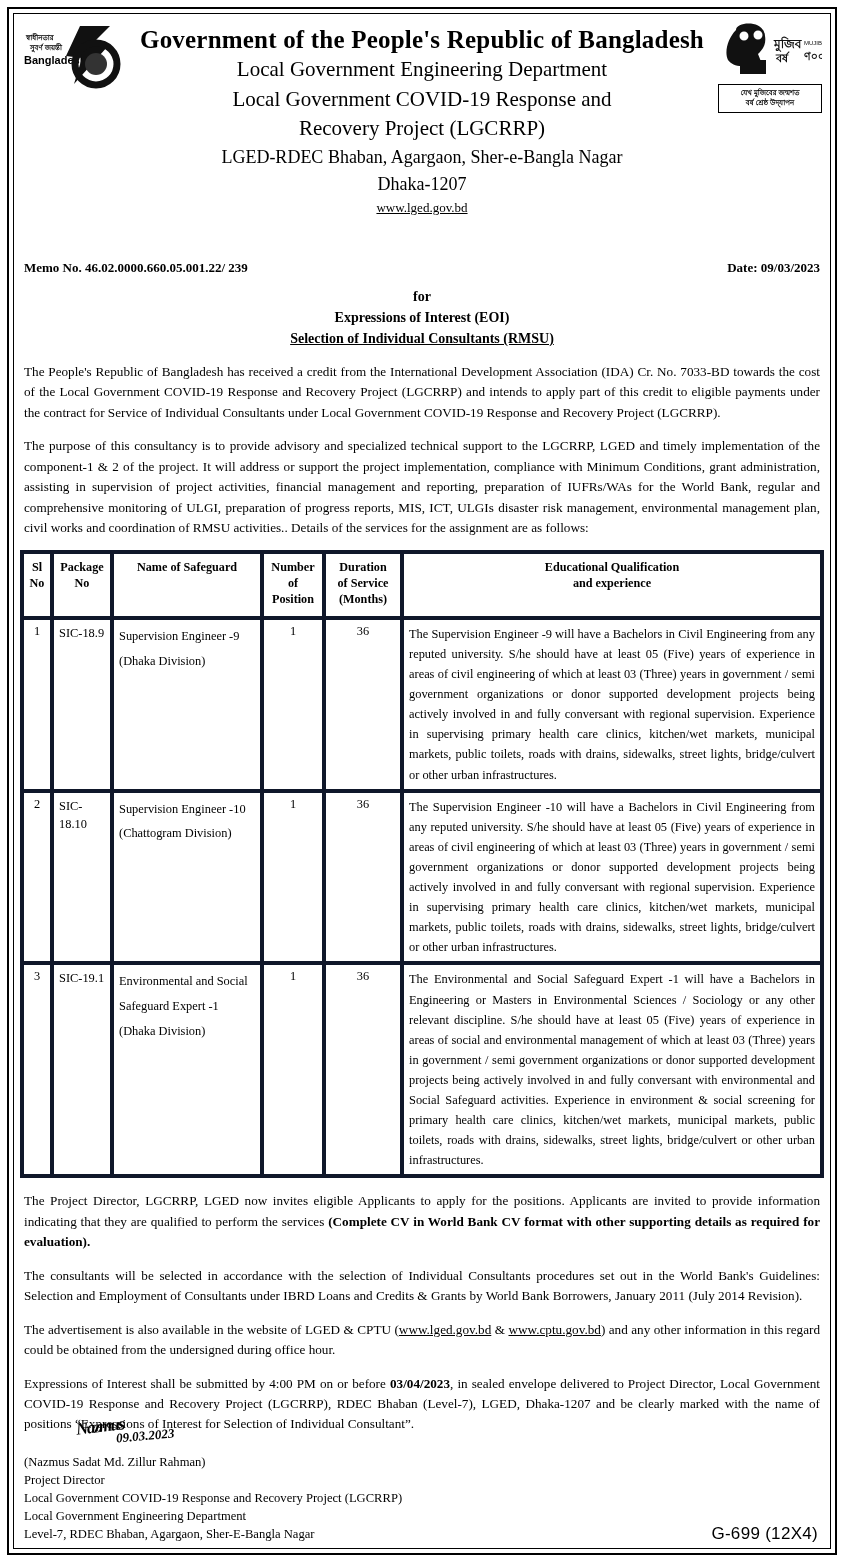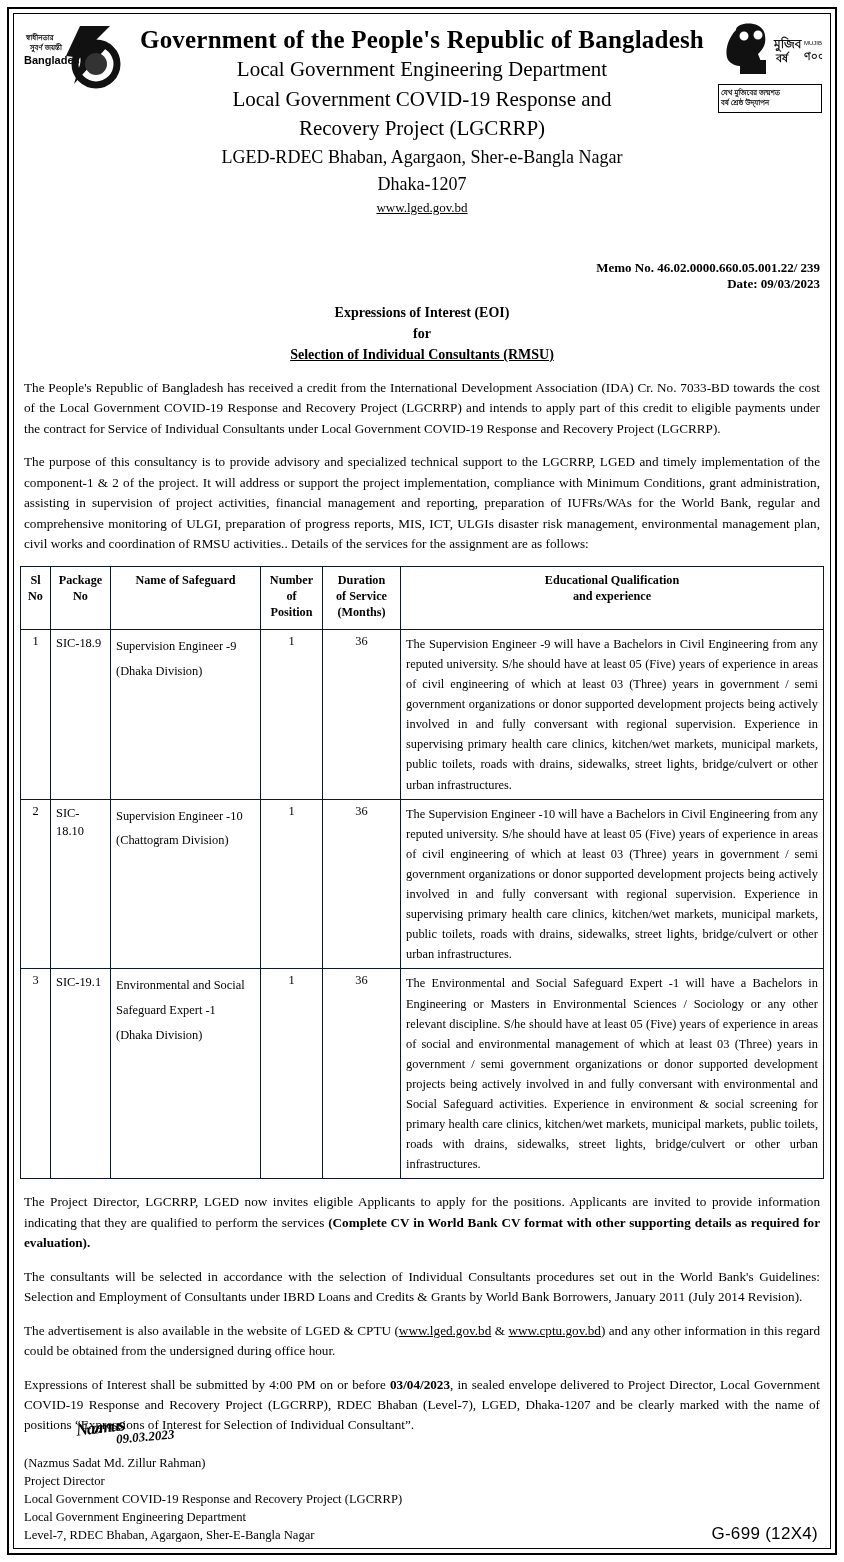--- a/index.html
+++ b/index.html
@@ -48,20 +48,21 @@
     top: 6px;
     width: 106px;
     height: 70px;
   }
   .logo-right {
     position: absolute;
     right: 2px;
     top: 2px;
     width: 104px;
     height: 98px;
+    text-align: center;
   }
   .mujib-portrait {
     width: 100%;
     height: 62px;
     position: relative;
   }
   .mujib-slogan {
     border: 1.5px solid #000;
     margin-top: 2px;
     padding: 3px 2px 4px;
@@ -103,21 +104,20 @@
 
   
   .memo-row {
     display: flex;
     justify-content: space-between;
     align-items: flex-end;
     font-size: 13px;
     font-weight: bold;
     margin-top: 10px;
     padding: 0 4px;
-    flex-direction: column;
   }
 
   
   .eoi-block {
     text-align: center;
     margin-top: 10px;
     font-weight: bold;
     font-size: 14px;
     line-height: 1.5;
   }
@@ -134,21 +134,21 @@
   .u { text-decoration: underline; }
 
   
   table.jobs {
     width: 100%;
     border-collapse: collapse;
     margin-top: 11px;
     table-layout: fixed;
   }
   table.jobs th, table.jobs td {
-    border: 1px solid #0f172a;
+    border: 4px solid #0f172a;
     vertical-align: top;
     padding: 4px 5px;
     font-size: 12.4px;
   }
   table.jobs th {
     text-align: center;
     font-weight: bold;
     font-size: 12.2px;
     line-height: 1.32;
     padding: 5px 2px 9px;
@@ -261,22 +261,22 @@
         <div class="title-url">www.lged.gov.bd</div>
       </div>
     </div>
 
     <div class="memo-row">
       <span>Memo No. 46.02.0000.660.05.001.22/ 239</span>
       <span>Date: 09/03/2023</span>
     </div>
 
     <div class="eoi-block">
+      <div>for</div>
       <div>Expressions of Interest (EOI)</div>
-      <div>for</div>
       <div class="eoi-underline">Selection of Individual Consultants (RMSU)</div>
     </div>
 
     <div class="para">The People's Republic of Bangladesh has received a credit from the International Development Association (IDA) Cr. No. 7033-BD towards the cost of the Local Government COVID-19 Response and Recovery Project (LGCRRP) and intends to apply part of this credit to eligible payments under the contract for Service of Individual Consultants under Local Government COVID-19 Response and Recovery Project (LGCRRP).</div>
     <div class="para">The purpose of this consultancy is to provide advisory and specialized technical support to the LGCRRP, LGED and timely implementation of the component-1 &amp; 2 of the project. It will address or support the project implementation, compliance with Minimum Conditions, grant administration, assisting in supervision of project activities, financial management and reporting, preparation of IUFRs/WAs for the World Bank, regular and comprehensive monitoring of ULGI, preparation of progress reports, MIS, ICT, ULGIs disaster risk management, environmental management plan, civil works and coordination of RMSU activities.. Details of the services for the assignment are as follows:</div>
 
     <table class="jobs">
       <colgroup>
         <col class="col-sl">
           <col class="col-pkg">

